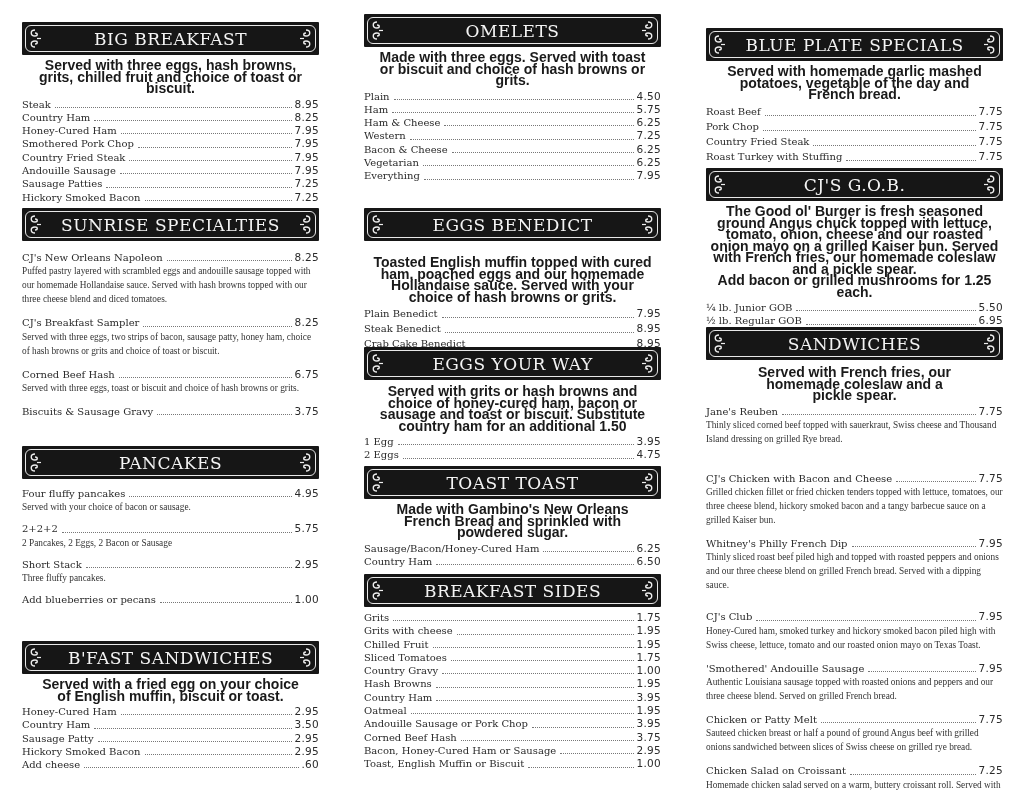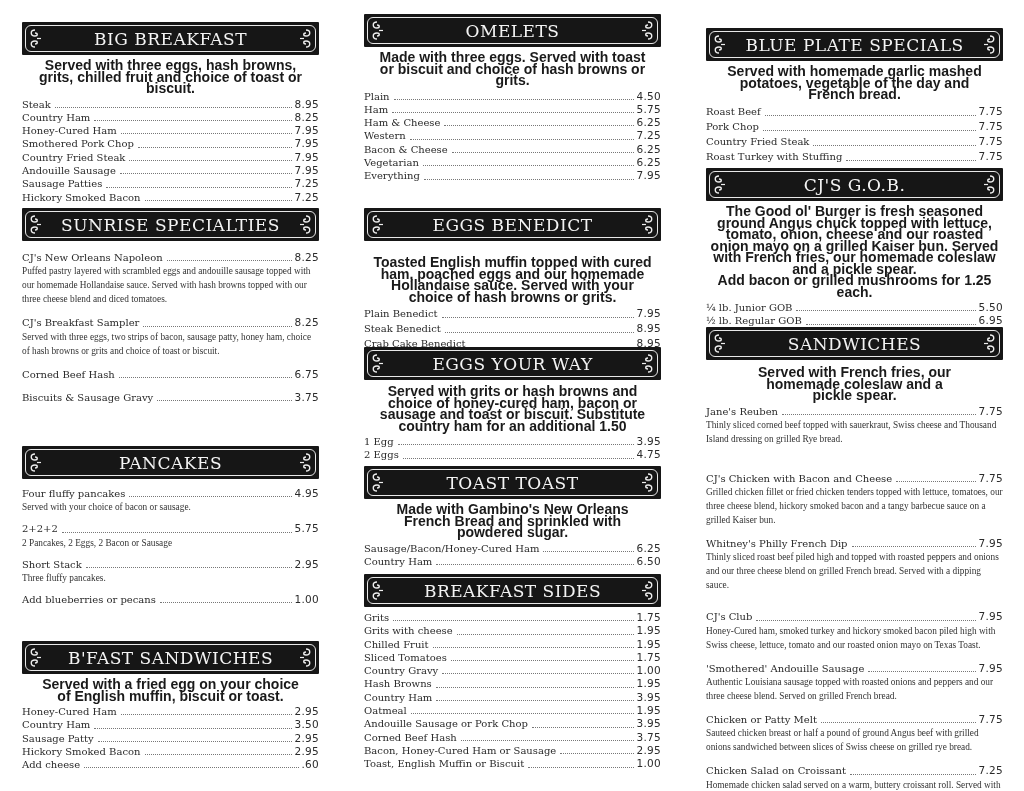--- a/index.html
+++ b/index.html
@@ -136,20 +136,21 @@
             <span class="item-price">8.25</span>
           </div>
         <div class="desc">Served with three eggs, two strips of bacon, sausage patty, honey ham, choice of hash browns or grits and choice of toast or biscuit.</div>
       </div>
       <div class="entry">
         <div class="item">
             <span class="item-name">Corned Beef Hash</span>
             <span class="leader"></span>
             <span class="item-price">6.75</span>
           </div>
+        <div class="desc">Served with three eggs, toast or biscuit  and choice of hash browns or grits.</div>
       </div>
       <div class="entry">
         <div class="item">
             <span class="item-name">Biscuits &amp; Sausage Gravy</span>
             <span class="leader"></span>
             <span class="item-price">3.75</span>
           </div>
       </div>
     </div>
   </div>

